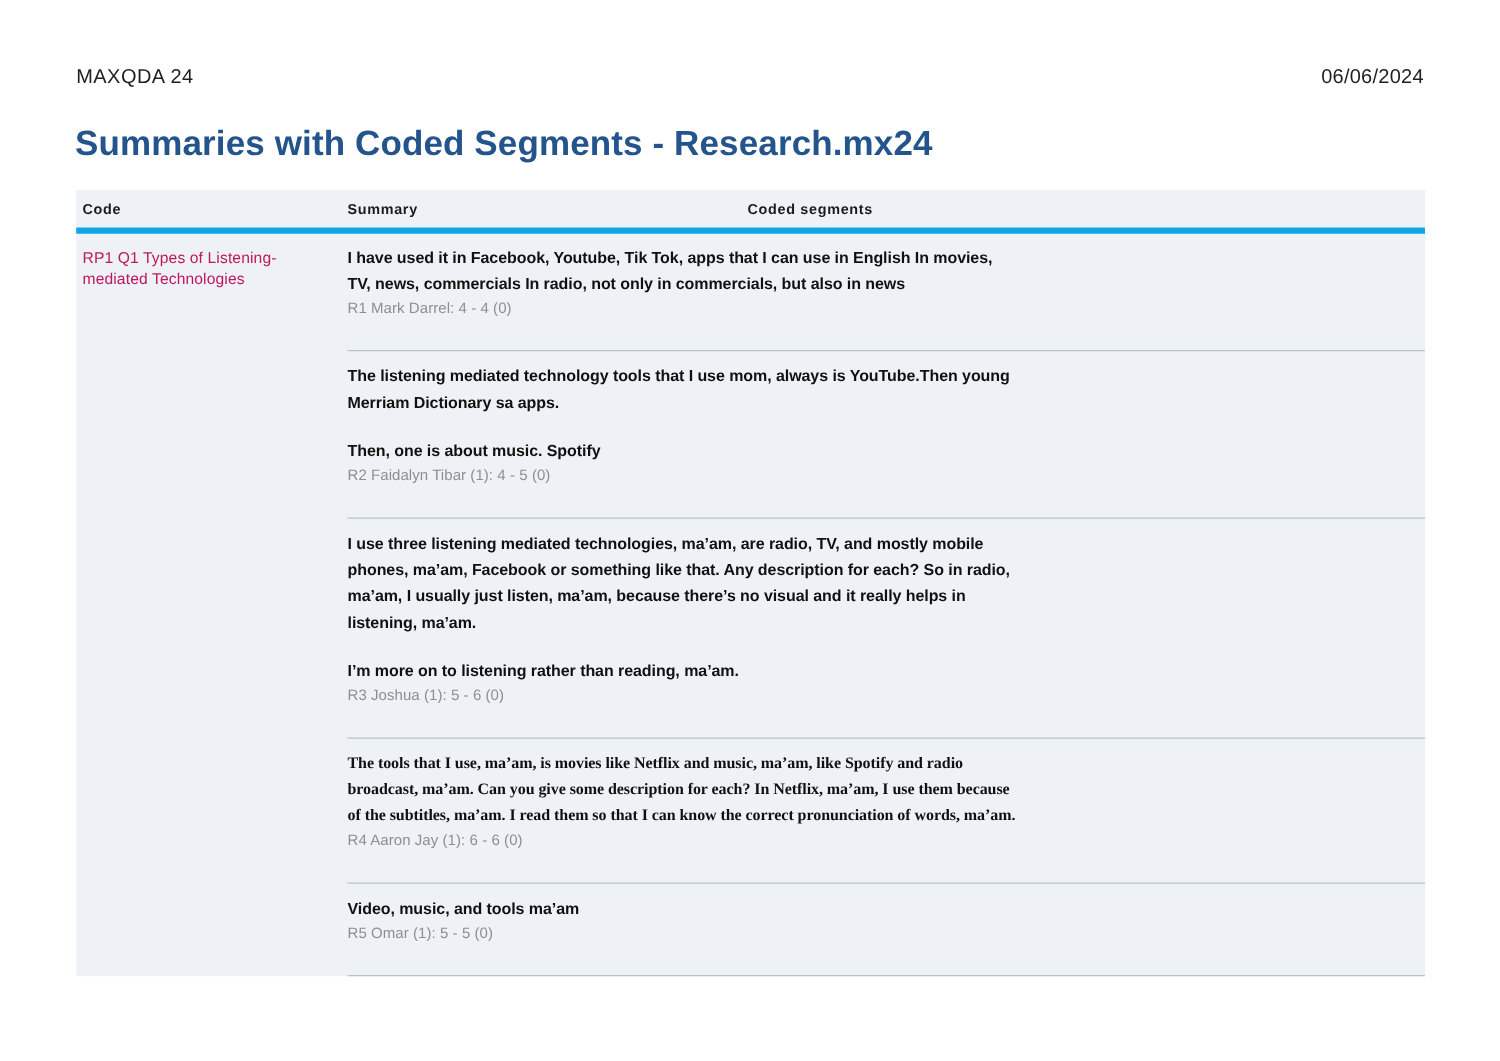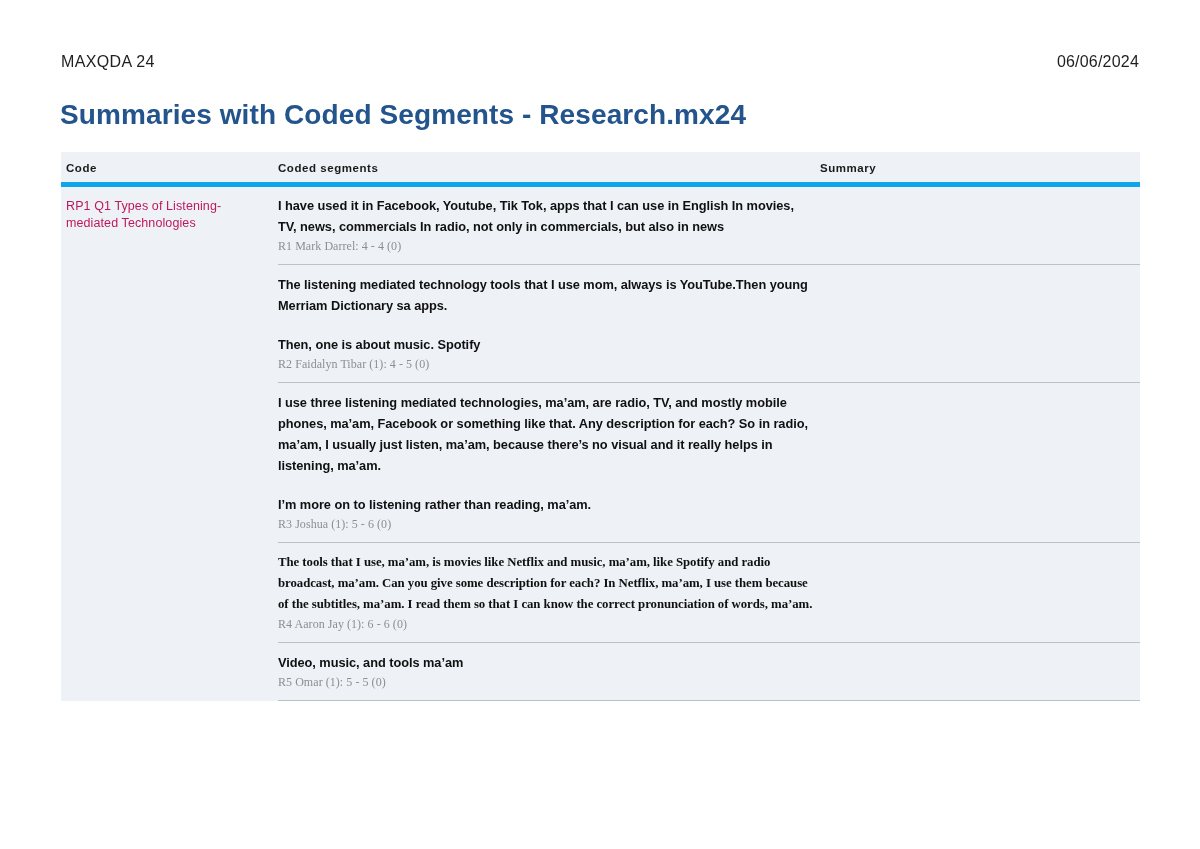--- a/index.html
+++ b/index.html
@@ -95,21 +95,21 @@
   }
 
   .seg-col {
     flex: 1 1 auto;
     display: flex;
     flex-direction: column;
   }
 
   .segment {
     border-bottom: 1px solid #b9c2cc;
-    padding: 9px 0 9px 0;
+    padding: 9px 0 25px 0;
     box-sizing: border-box;
   }
   .segment:first-child { padding-top: 8px; }
 
   .seg-body {
     width: 530px;
     font-size: 12.8px;
     line-height: 21px;
     font-weight: bold;
     color: #101010;
@@ -119,21 +119,20 @@
   .seg-body.wide { width: 540px; font-family: Liberation Serif, serif; }
 
   .seg-gap { height: 18px; }
 
   .seg-src {
     font-size: 12px;
     line-height: 17px;
     color: #8a8f96;
     letter-spacing: 0.05px;
     margin-top: 1px;
-    font-family: Liberation Serif, serif;
   }
 
   .sum-cell {
     width: 0;
     flex: 0 0 0;
   }
 </style>
 </head>
 <body>
 
@@ -143,22 +142,22 @@
     <span>MAXQDA 24</span>
     <span class="runhead-right">06/06/2024</span>
   </div>
 
   <div class="doc-title">Summaries with Coded Segments - Research.mx24</div>
 
   <div class="tbl">
 
     <div class="tbl-head">
       <div class="th col-code">Code</div>
+      <div class="th col-sum">Summary</div>
       <div class="th col-seg">Coded segments</div>
-      <div class="th col-sum">Summary</div>
     </div>
 
     <div class="tbl-body">
 
       <div class="code-cell">
         <div class="code-text">RP1 Q1 Types of Listening-mediated Technologies</div>
       </div>
 
       <div class="seg-col">
 

